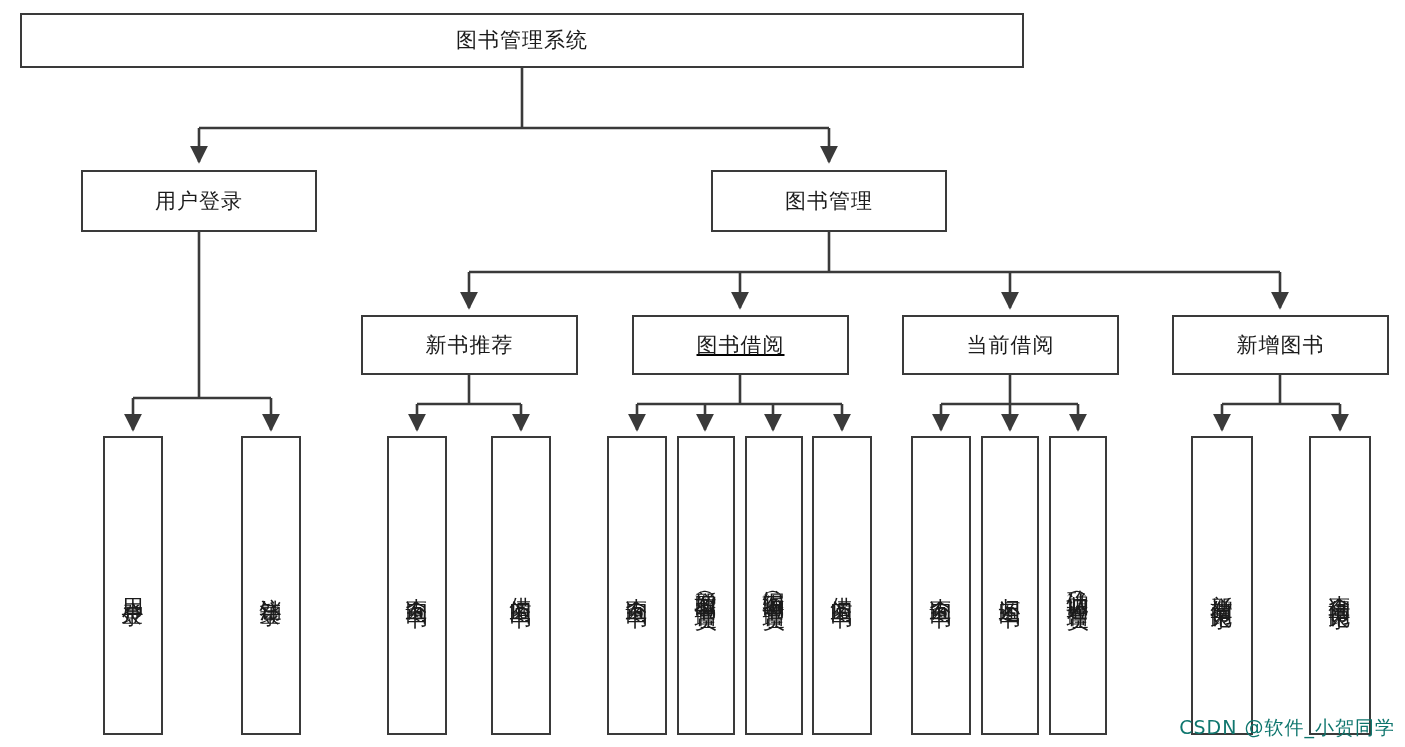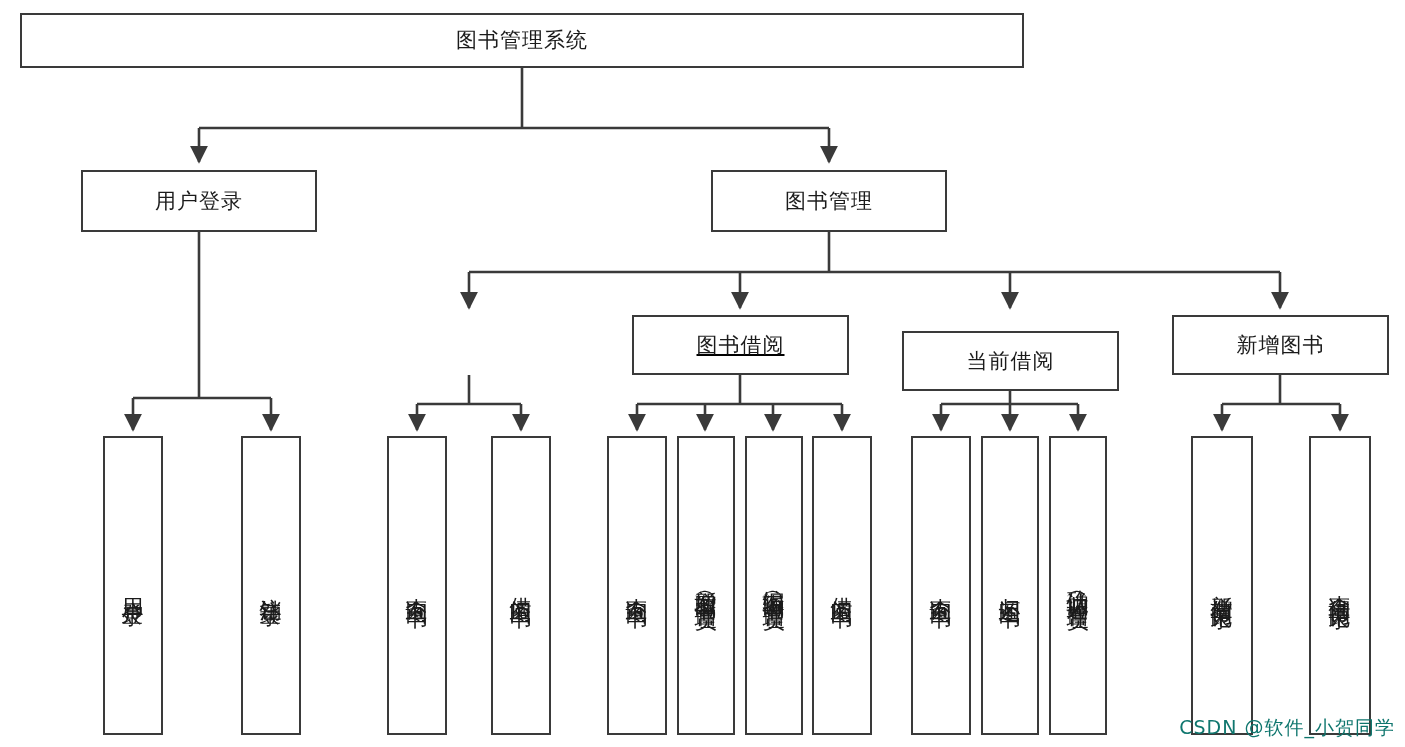--- a/index.html
+++ b/index.html
@@ -123,24 +123,27 @@
     <span class="lbl">图书管理系统</span>
   </div>
 
   <div class="node" style="left:81px;top:170px;width:236px;height:62px;">
     <span class="lbl">用户登录</span>
   </div>
   <div class="node" style="left:711px;top:170px;width:236px;height:62px;align-items:center;">
     <span class="lbl">图书管理</span>
   </div>
 
+  <div class="node" style="left:361px;top:315px;width:217px;height:60px;">
+    <span class="lbl">新书推荐</span>
+  </div>
   <div class="node" style="left:632px;top:315px;width:217px;height:60px;text-decoration:underline;">
     <span class="lbl">图书借阅</span>
   </div>
-  <div class="node" style="left:902px;top:315px;width:217px;height:60px;margin-top:16px;">
+  <div class="node" style="left:902px;top:315px;width:217px;height:60px;">
     <span class="lbl">当前借阅</span>
   </div>
   <div class="node" style="left:1172px;top:315px;width:217px;height:60px;">
     <span class="lbl">新增图书</span>
   </div>
 
   <div class="node leaf" style="left:103px;top:436px;width:60px;height:299px;">
     <span class="lbl">用户登录</span>
   </div>
   <div class="node leaf" style="left:241px;top:436px;width:60px;height:299px;">

